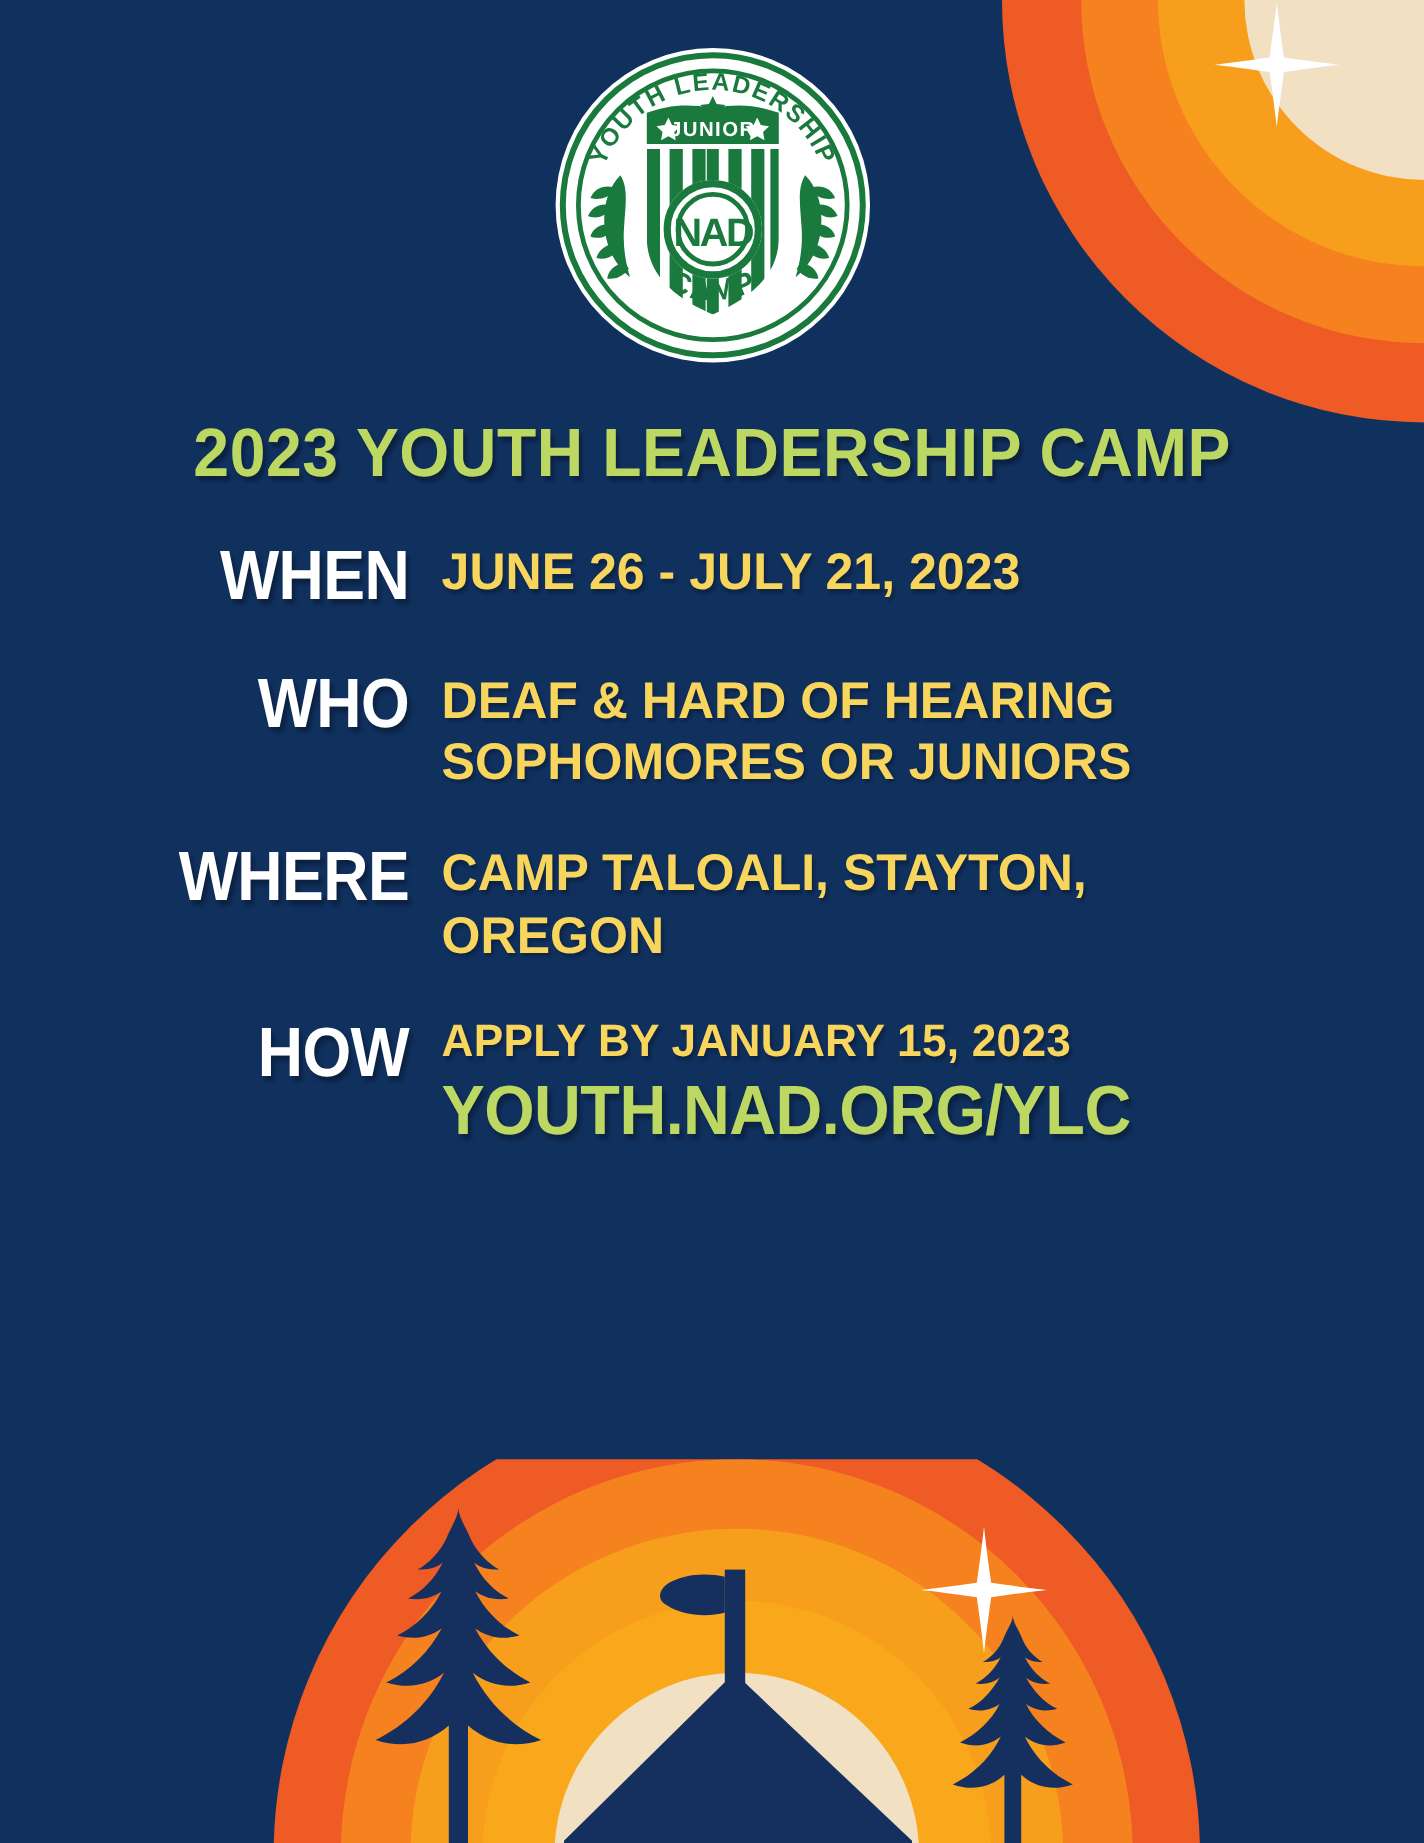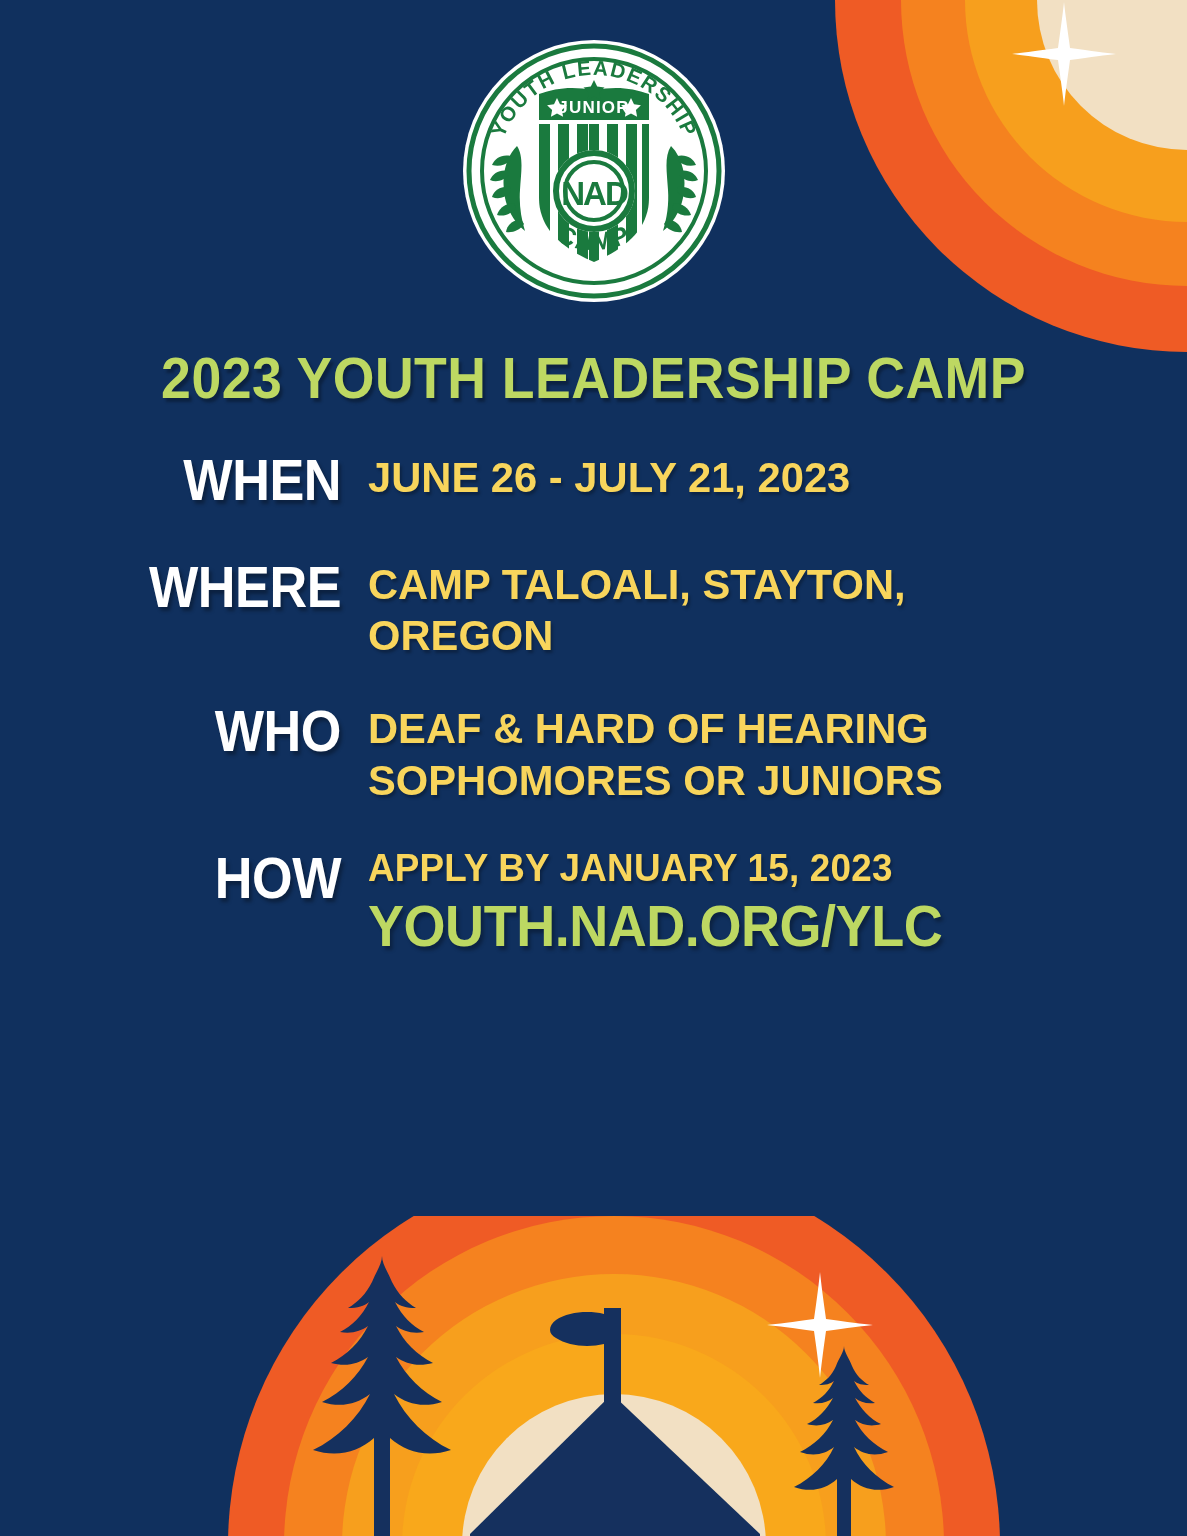--- a/index.html
+++ b/index.html
@@ -224,33 +224,33 @@
 
   <div class="info-block">
 
     <div class="info-row row-when">
       <div class="row-label">WHEN</div>
       <div class="row-value">
         <span class="line">JUNE 26 - JULY 21, 2023</span>
       </div>
     </div>
 
+    <div class="info-row row-who">
+      <div class="row-label">WHO</div>
+      <div class="row-value">
+        <span class="line">DEAF &amp; HARD OF HEARING</span>
+        <span class="line">SOPHOMORES OR JUNIORS</span>
+      </div>
+    </div>
+
     <div class="info-row row-where">
       <div class="row-label">WHERE</div>
       <div class="row-value">
         <span class="line">CAMP TALOALI, STAYTON,</span>
         <span class="line">OREGON</span>
-      </div>
-    </div>
-
-    <div class="info-row row-who">
-      <div class="row-label">WHO</div>
-      <div class="row-value">
-        <span class="line">DEAF &amp; HARD OF HEARING</span>
-        <span class="line">SOPHOMORES OR JUNIORS</span>
       </div>
     </div>
 
 
     <div class="info-row row-how">
       <div class="row-label">HOW</div>
       <div class="row-value">
         <span class="how-apply">APPLY BY JANUARY 15, 2023</span>
         <span class="how-url">YOUTH.NAD.ORG/YLC</span>
       </div>

